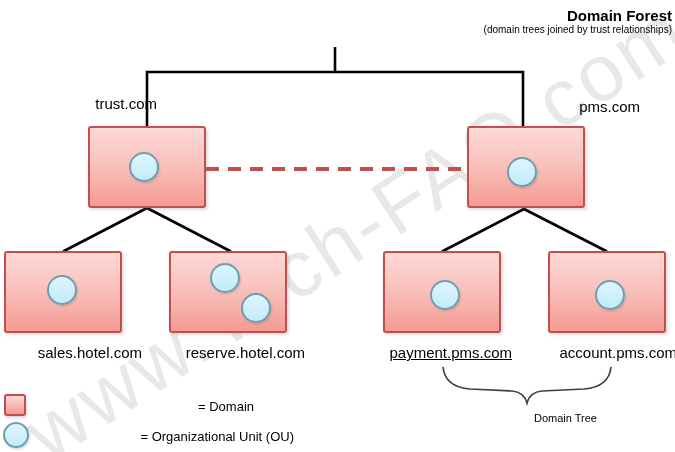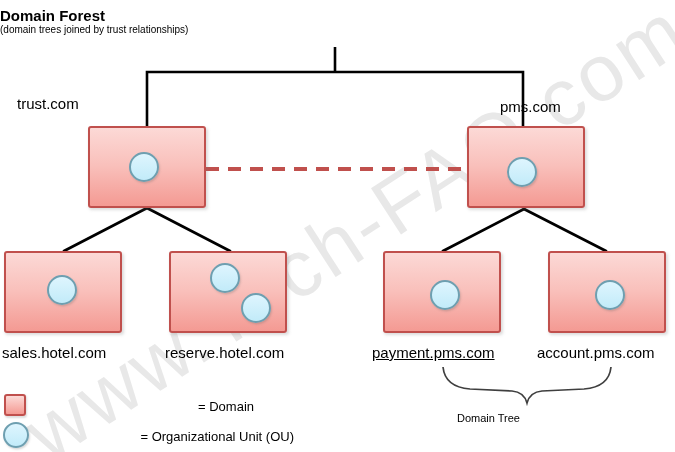--- a/index.html
+++ b/index.html
@@ -22,21 +22,21 @@
     box-shadow:1.5px 2px 3px rgba(120,120,120,0.25);
     z-index:2;
   }
   .ou-circle{
     position:absolute;width:30px;height:30px;box-sizing:border-box;
     border:2px solid #6e9fb0;border-radius:50%;
     background:linear-gradient(180deg,#def5fe 0%,#c2ebf9 100%);
     box-shadow:1px 1.5px 2px rgba(100,100,100,0.25);
     z-index:3;
   }
-  .lbl{position:absolute;color:#000;z-index:4;text-align:left;white-space:nowrap;}
+  .lbl{position:absolute;color:#000;z-index:4;text-align:right;white-space:nowrap;}
   #title{left:0;top:7px;width:672px;font-size:15px;font-weight:bold;}
   #subtitle{left:0;top:24px;width:672px;font-size:10px;}
   .node-label{font-size:15px;}
   #label-hotel{left:17px;top:95px;width:140px;}
   #label-pms{left:500px;top:98px;width:140px;}
   #label-sales{left:2px;top:344px;width:140px;}
   #label-reserve{left:165px;top:344px;width:140px;}
   #label-payment{left:372px;top:344px;width:140px;text-decoration:underline;}
   #label-account{left:537px;top:344px;width:140px;}
   #domain-tree-label{left:457px;top:412px;width:140px;font-size:11px;}

